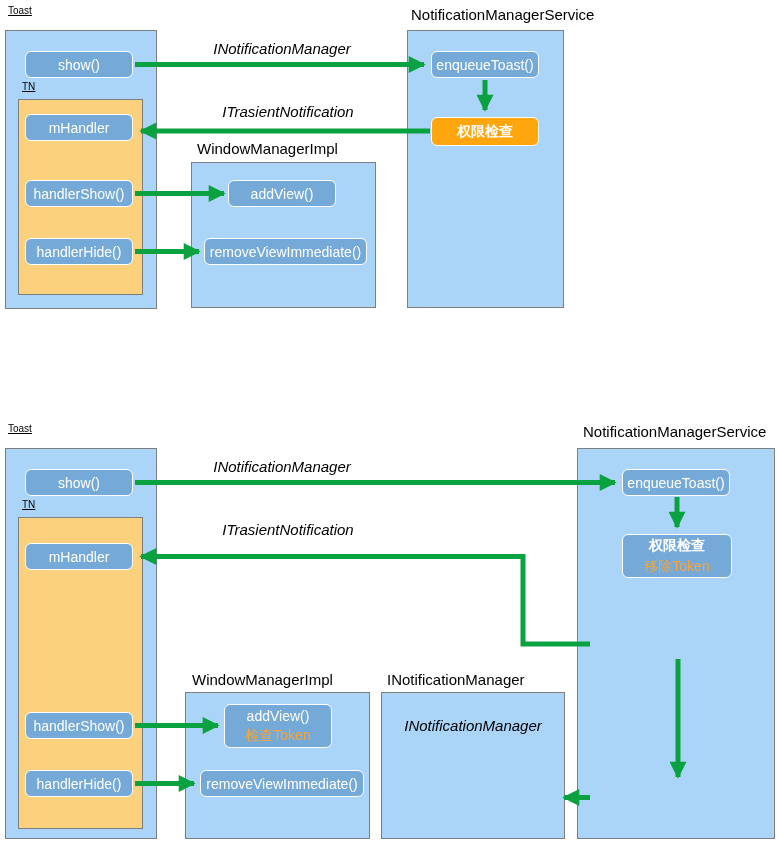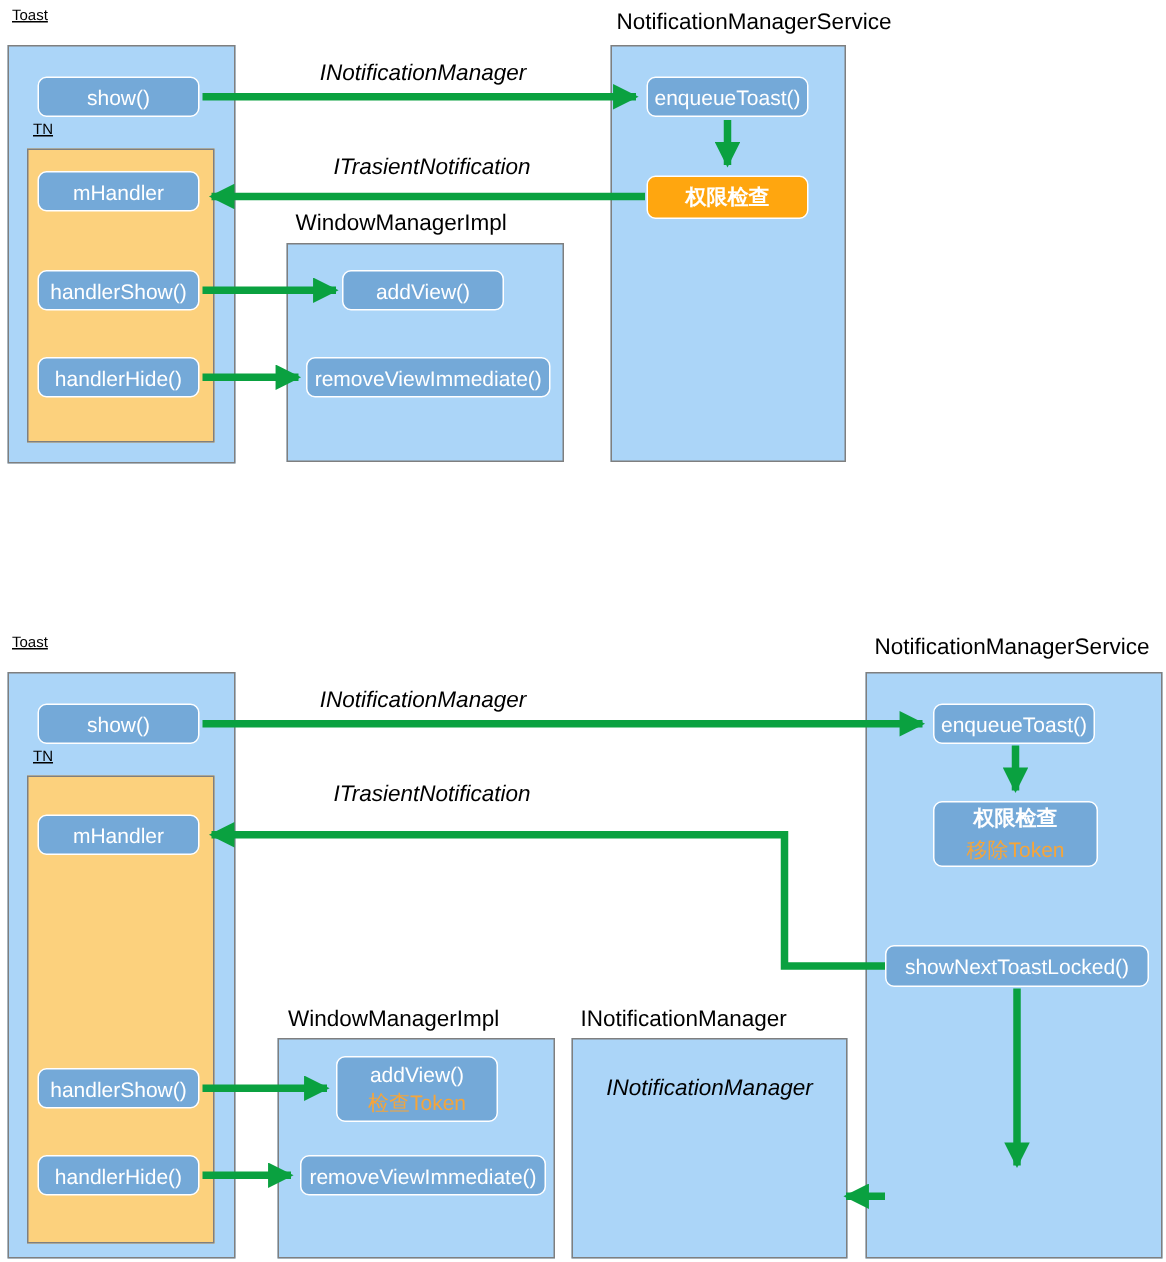--- a/index.html
+++ b/index.html
@@ -75,21 +75,20 @@
   <div class="node" style="left:25px;top:712px;width:108px;height:27px">handlerShow()</div>
   <div class="node" style="left:25px;top:770px;width:108px;height:27px">handlerHide()</div>
 
   <div class="label" style="left:583px;top:423px">NotificationManagerService</div>
   <div class="container" style="left:577px;top:448px;width:198px;height:391px"></div>
   <div class="node" style="left:622px;top:469px;width:108px;height:27px">enqueueToast()</div>
   <div class="node two-line" style="left:622px;top:534px;width:110px;height:44px">
     <span class="cjk">权限检查</span>
     <span class="sub">移除Token</span>
   </div>
-  <div class="node" style="left:590px;top:630px;width:176px;height:28px">showNextToastLocked()</div>
 
   <div class="label" style="left:192px;top:671px">WindowManagerImpl</div>
   <div class="container" style="left:185px;top:692px;width:185px;height:147px"></div>
   <div class="node two-line" style="left:224px;top:704px;width:108px;height:44px">
     <span>addView()</span>
     <span class="sub">检查Token</span>
   </div>
   <div class="node" style="left:200px;top:770px;width:164px;height:27px">removeViewImmediate()</div>
 
   <div class="label" style="left:387px;top:671px">INotificationManager</div>

